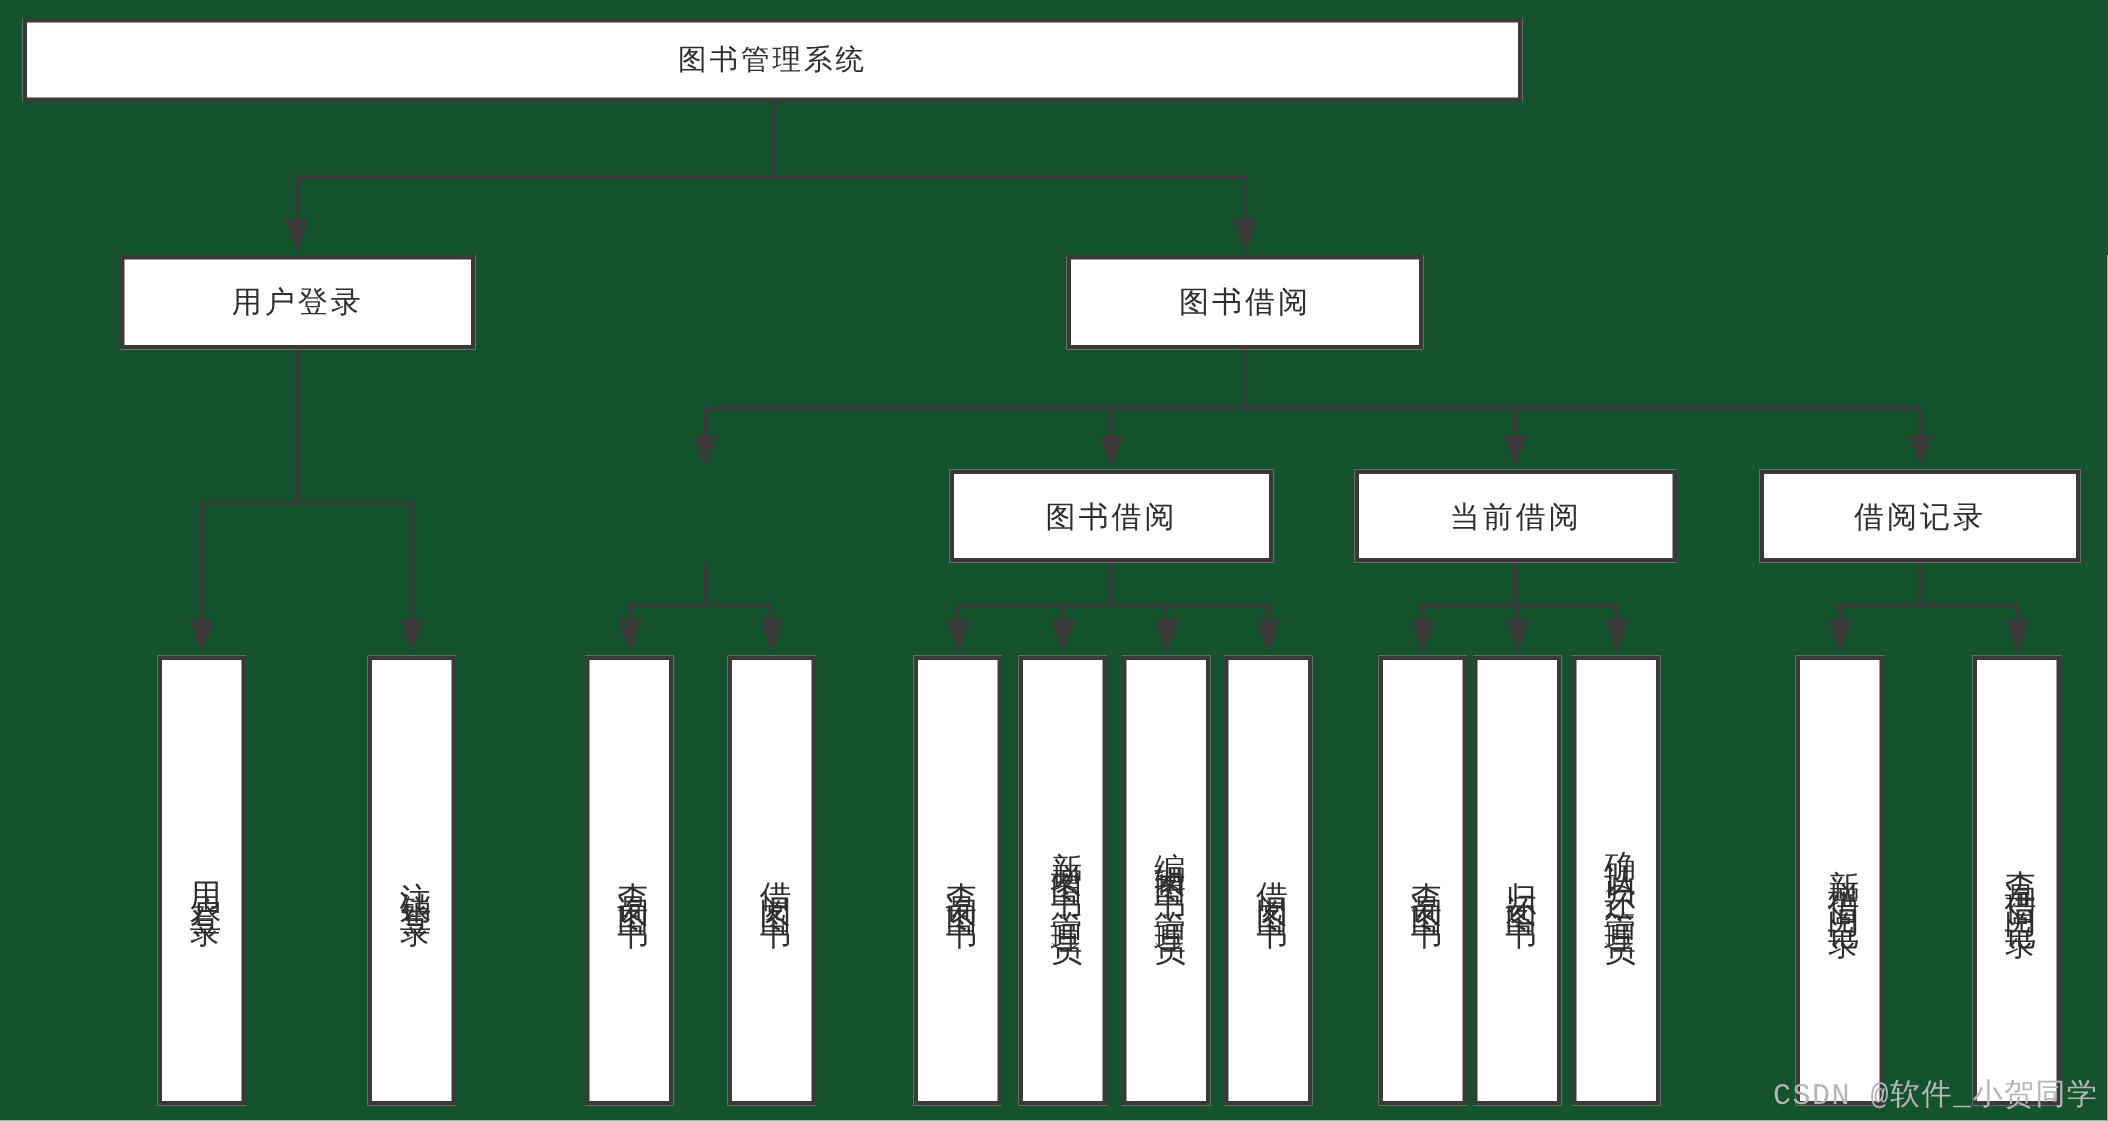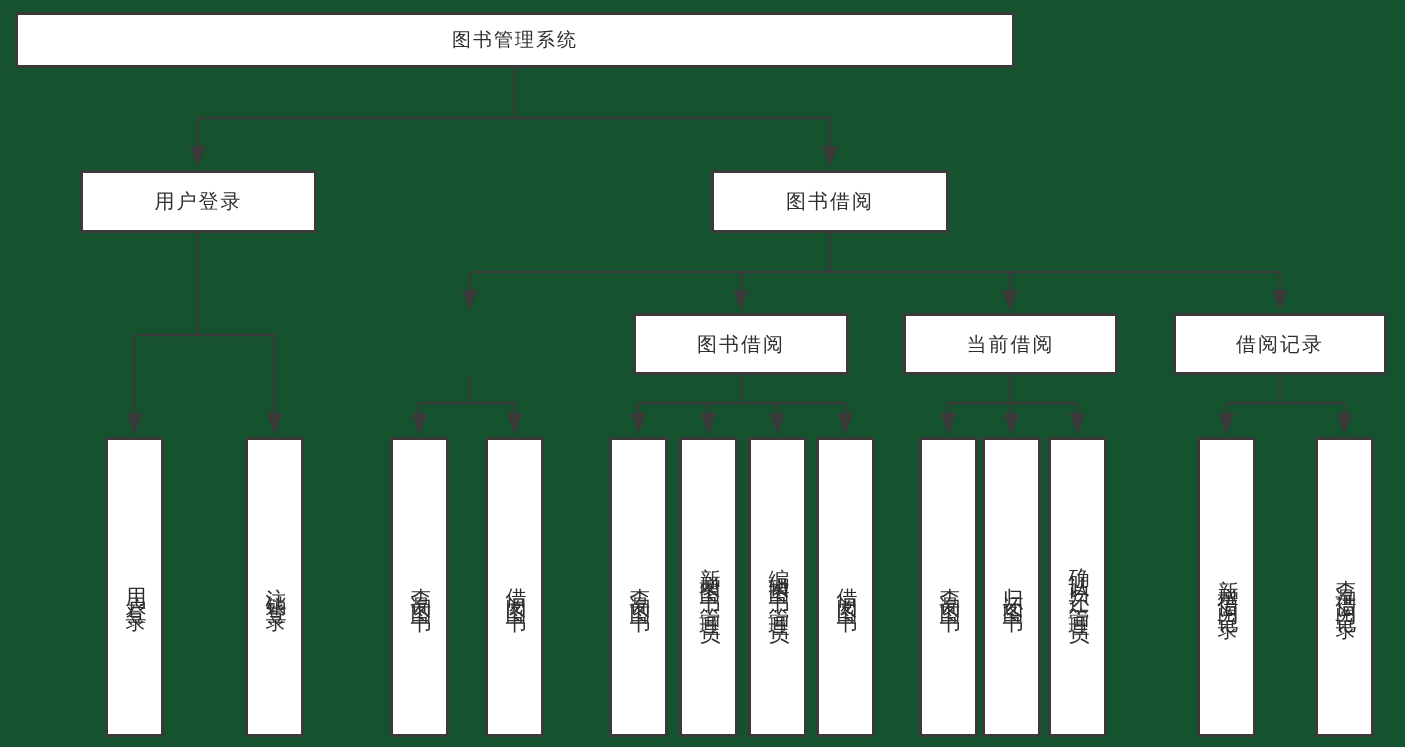--- a/index.html
+++ b/index.html
@@ -188,14 +188,15 @@
     <span>确认归还（管理员）</span>
   </div>
 
   <div class="node leaf" style="left:1197px">
     <span>新增借阅记录</span>
   </div>
   <div class="node leaf" style="left:1315px">
     <span>查询借阅记录</span>
   </div>
 
+  <div class="watermark">CSDN @软件_小贺同学</div>
 
 </div>
 
 </body></html>

